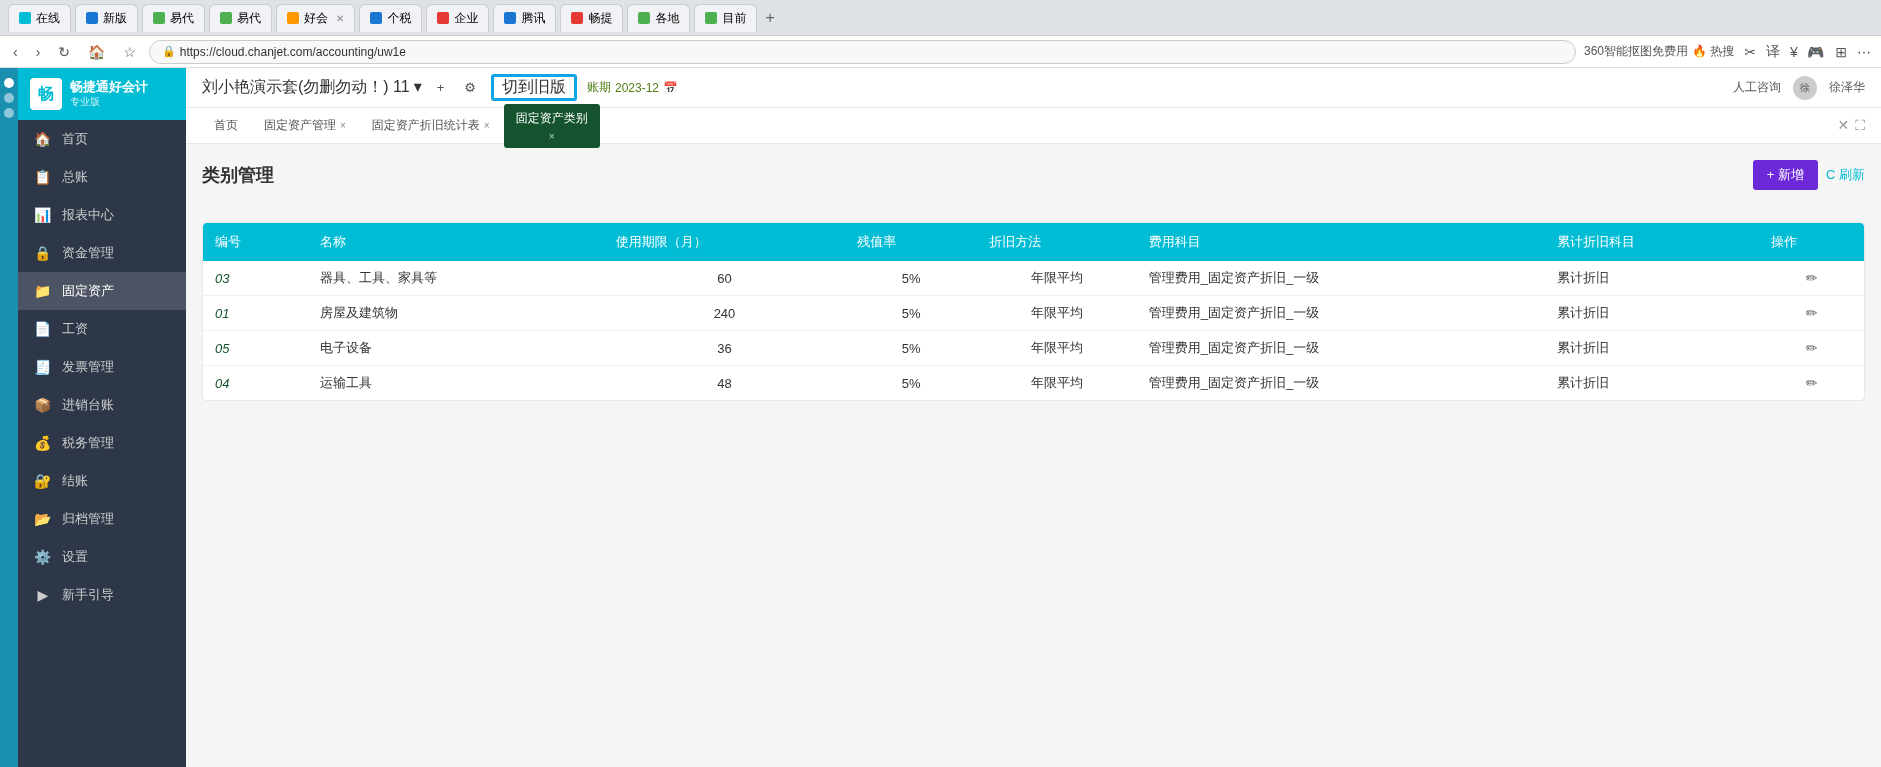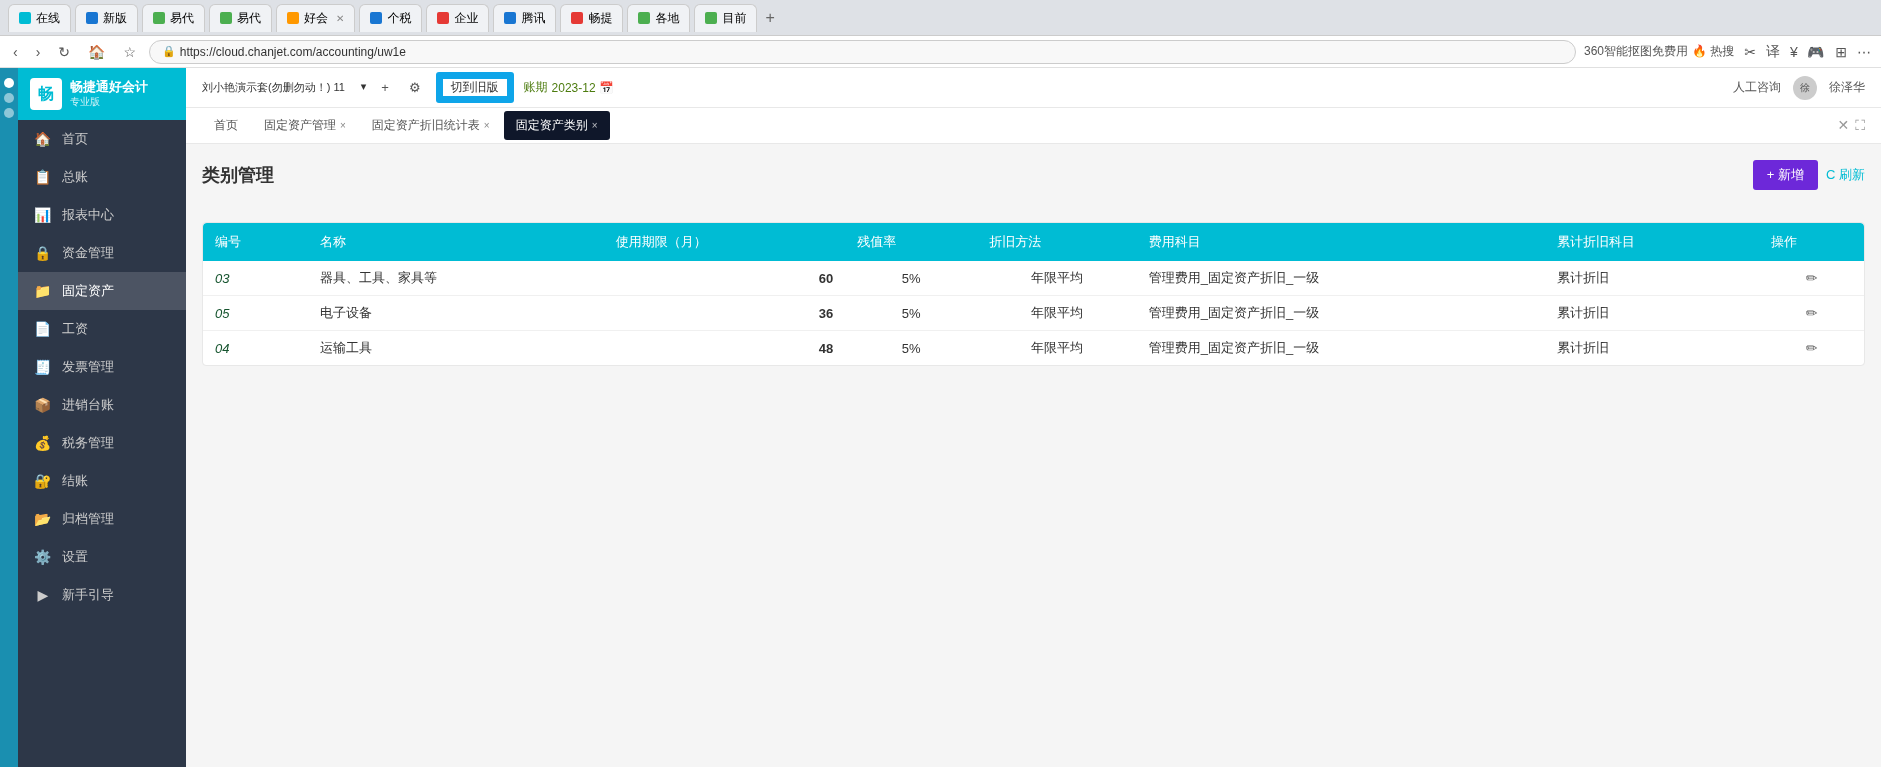--- a/index.html
+++ b/index.html
@@ -91,44 +91,44 @@
       background: #fff;
       height: 40px;
       display: flex;
       align-items: center;
       padding: 0 16px;
       gap: 12px;
       border-bottom: 1px solid #e8e8e8;
       justify-content: space-between;
     }
     .top-bar-left { display: flex; align-items: center; gap: 10px; }
-    .user-info { font-size: 11px; color: #333; display: flex; align-items: flex-start; gap: 16px; }
+    .user-info { font-size: 16px; color: #333; display: flex; align-items: flex-start; gap: 4px; }
     .period-info { font-size: 12px; color: #4d7c0f; display: flex; align-items: center; gap: 4px; }
     .switch-btn {
-      border: 7px solid #0ea5e9; border-radius: 3px; padding: 0 8px; font-size: 12px;
+      border: 3px solid #0ea5e9; border-radius: 3px; padding: 0 8px; font-size: 16px;
       cursor: pointer; background: #fff; color: #333;
     }
     .top-bar-right { display: flex; align-items: center; gap: 12px; font-size: 12px; color: #555; }
     .avatar { width: 24px; height: 24px; background: #ccc; border-radius: 50%; display: inline-flex; align-items: center; justify-content: center; font-size: 10px; }
 
     
     .page-tabs {
       background: #fff;
       display: flex;
       align-items: center;
       padding: 0 16px;
       border-bottom: 1px solid #e8e8e8;
       gap: 2px;
       height: 36px;
     }
     .page-tab {
       display: flex; align-items: center; gap: 4px; padding: 6px 12px; border-radius: 3px;
       font-size: 12px; cursor: pointer; color: #555; white-space: nowrap;
     }
-    .page-tab.active { background: #0f172a; color: #fff; }
+    .page-tab.active { background: #14532d; color: #fff; flex-direction: column; }
     .page-tab-close { font-size: 10px; cursor: pointer; opacity: 0.7; }
 
     
     .content-area { flex: 1; padding: 16px; overflow-y: auto; }
 
     
     .page-header {
       display: flex; justify-content: space-between; align-items: center; margin-bottom: 32px;
     }
     .page-title { font-size: 18px; font-weight: bold; color: #333; }
@@ -143,21 +143,21 @@
 
     
     .data-table { width: 100%; border-collapse: collapse; background: #fff; border-radius: 4px; overflow: hidden; }
     .data-table th {
       background: #00bcd4; color: #fff; padding: 10px 12px; text-align: left; font-size: 13px; font-weight: normal;
     }
     .data-table th.center { }
     .data-table td { padding: 8px 12px; border-bottom: 1px solid #f0f0f0; font-size: 13px; color: #333; }
     .data-table tr:last-child td { border-bottom: none; }
     .data-table td.center { text-align: center; }
-    .data-table td.right { text-align: right; font-weight: bold; }
+    .data-table td.right { text-align: center; }
     .code-link { color: #14532d; cursor: pointer; font-style: italic; }
     .edit-icon { color: #666; cursor: pointer; font-size: 14px; }
     .table-wrapper { border: 1px solid #e8e8e8; border-radius: 4px; overflow: hidden; }
   </style>
 </head>
 <body>
 
 <div class="browser-chrome">
   <div class="browser-tab">
     <span style="width:12px;height:12px;background:#00bcd4;border-radius:2px;display:inline-block;"></span>
@@ -371,20 +371,30 @@
               <th>费用科目</th>
               <th>累计折旧科目</th>
               <th class="center">操作</th>
             </tr>
           </thead>
           <tbody>
             <tr>
               <td><span class="code-link">03</span></td>
               <td>器具、工具、家具等</td>
               <td class="right">60</td>
+              <td class="center">5%</td>
+              <td class="center">年限平均</td>
+              <td>管理费用_固定资产折旧_一级</td>
+              <td>累计折旧</td>
+              <td class="center"><span class="edit-icon">✏</span></td>
+            </tr>
+            <tr>
+              <td><span class="code-link">01</span></td>
+              <td>房屋及建筑物</td>
+              <td class="right">240</td>
               <td class="center">5%</td>
               <td class="center">年限平均</td>
               <td>管理费用_固定资产折旧_一级</td>
               <td>累计折旧</td>
               <td class="center"><span class="edit-icon">✏</span></td>
             </tr>
             <tr>
               <td><span class="code-link">05</span></td>
               <td>电子设备</td>
               <td class="right">36</td>

